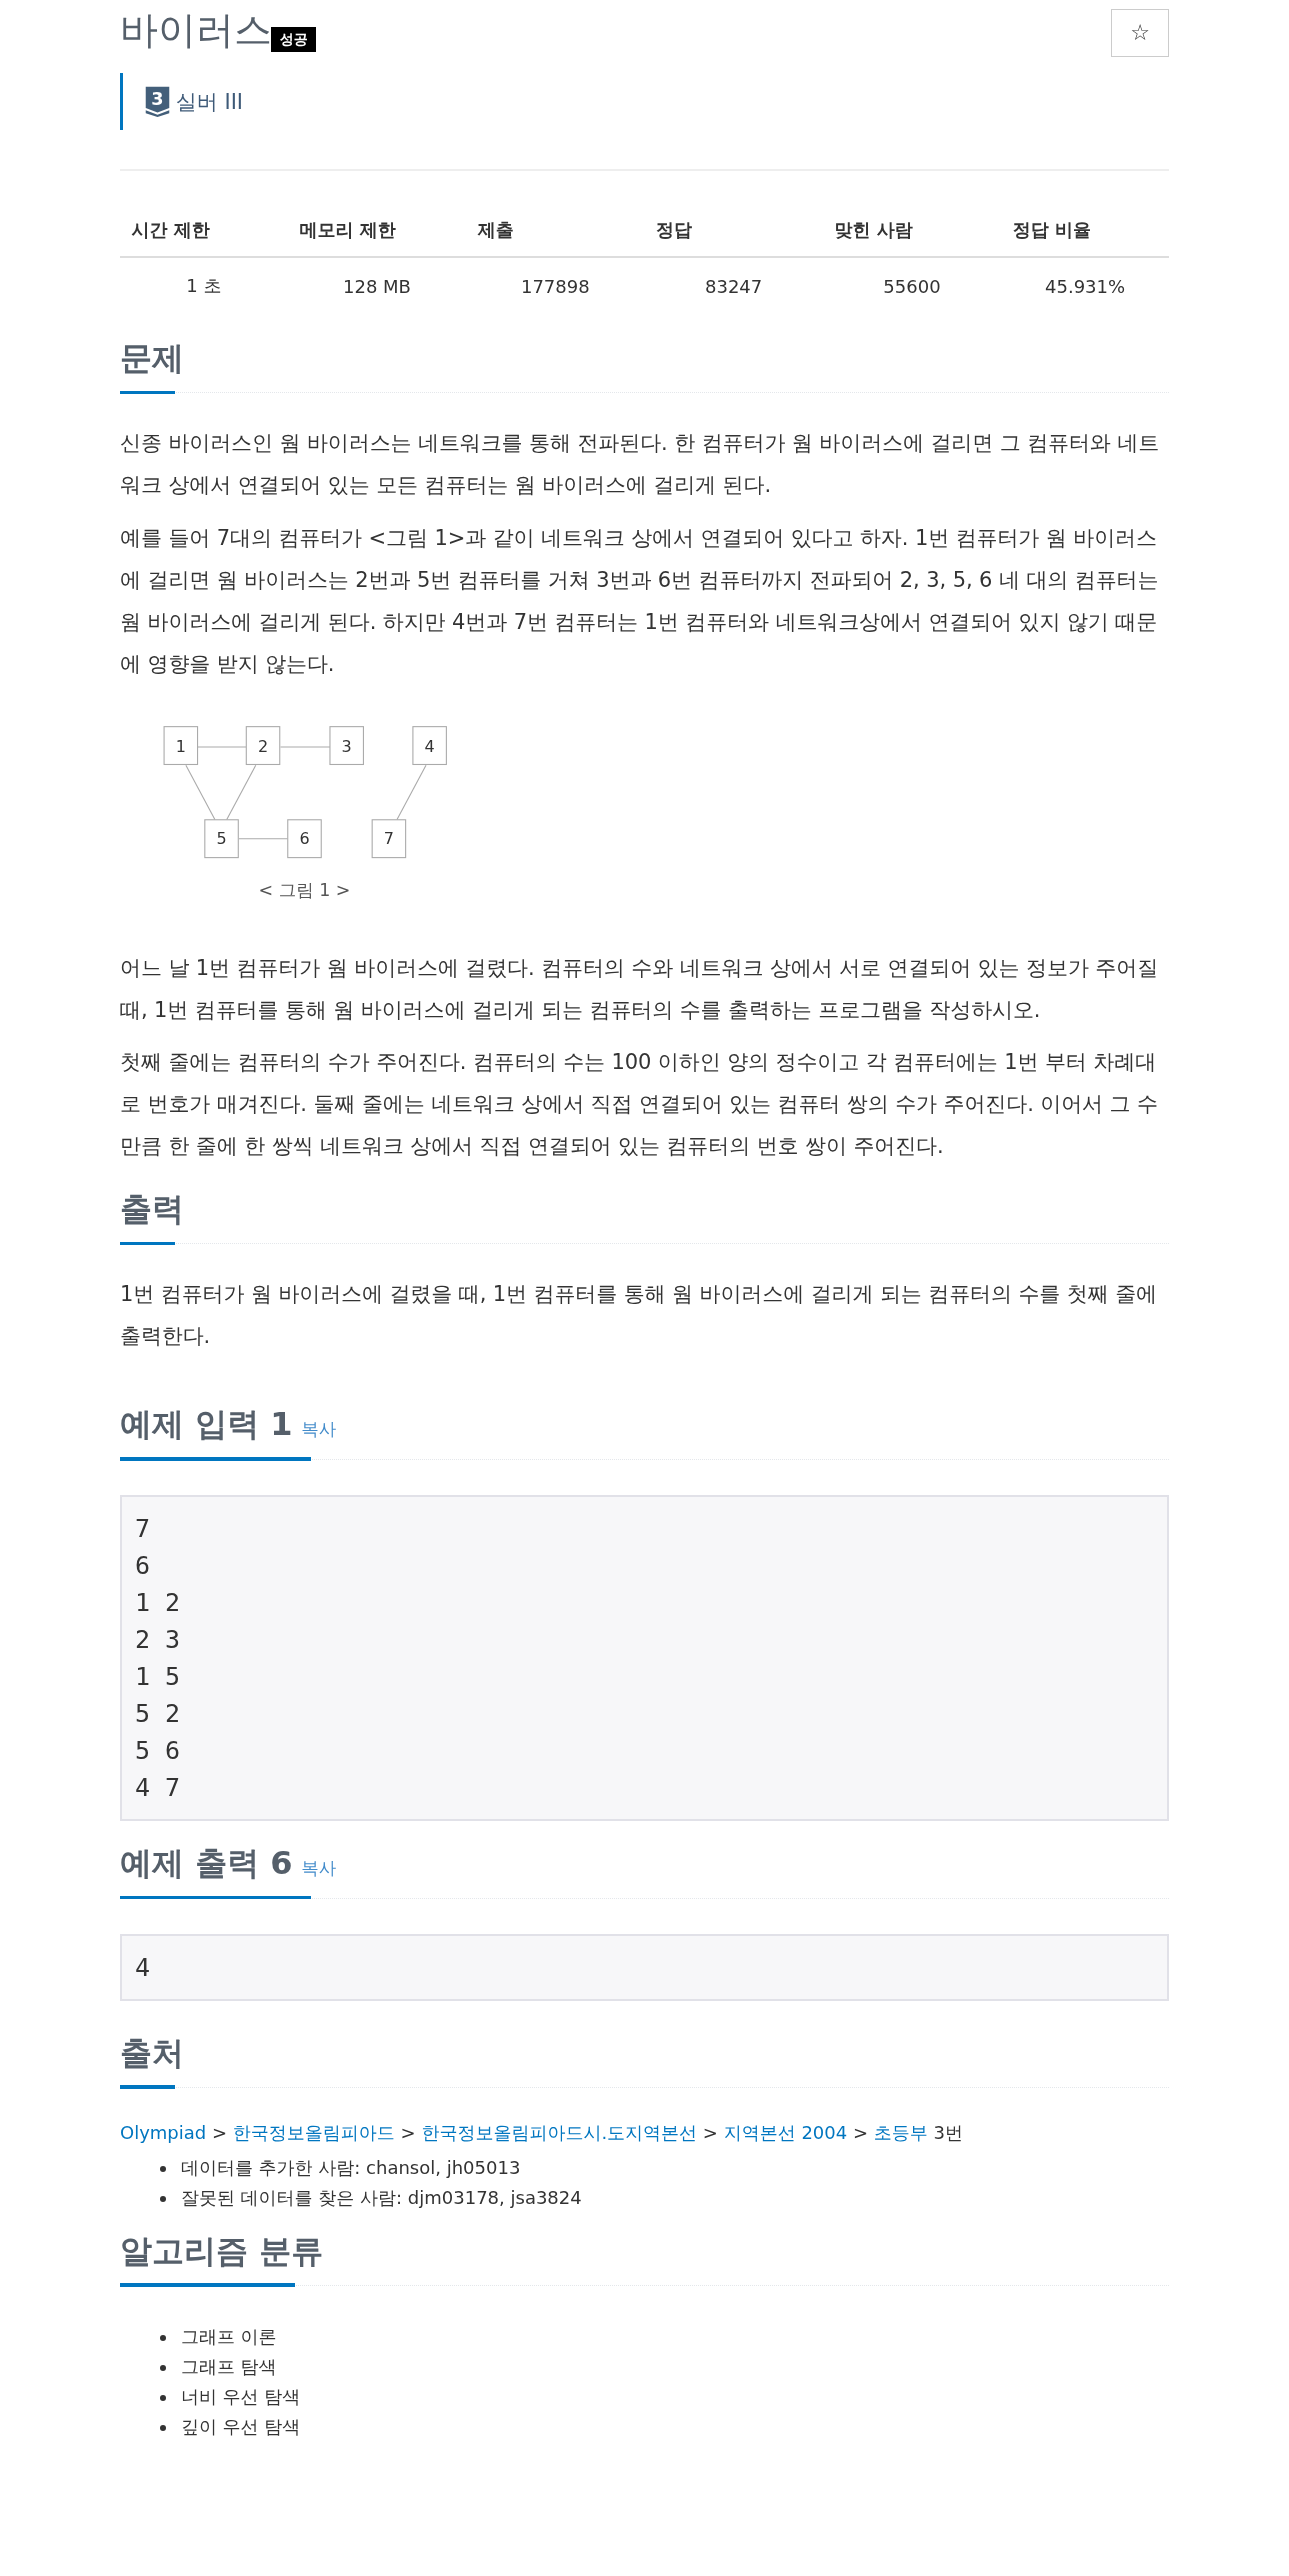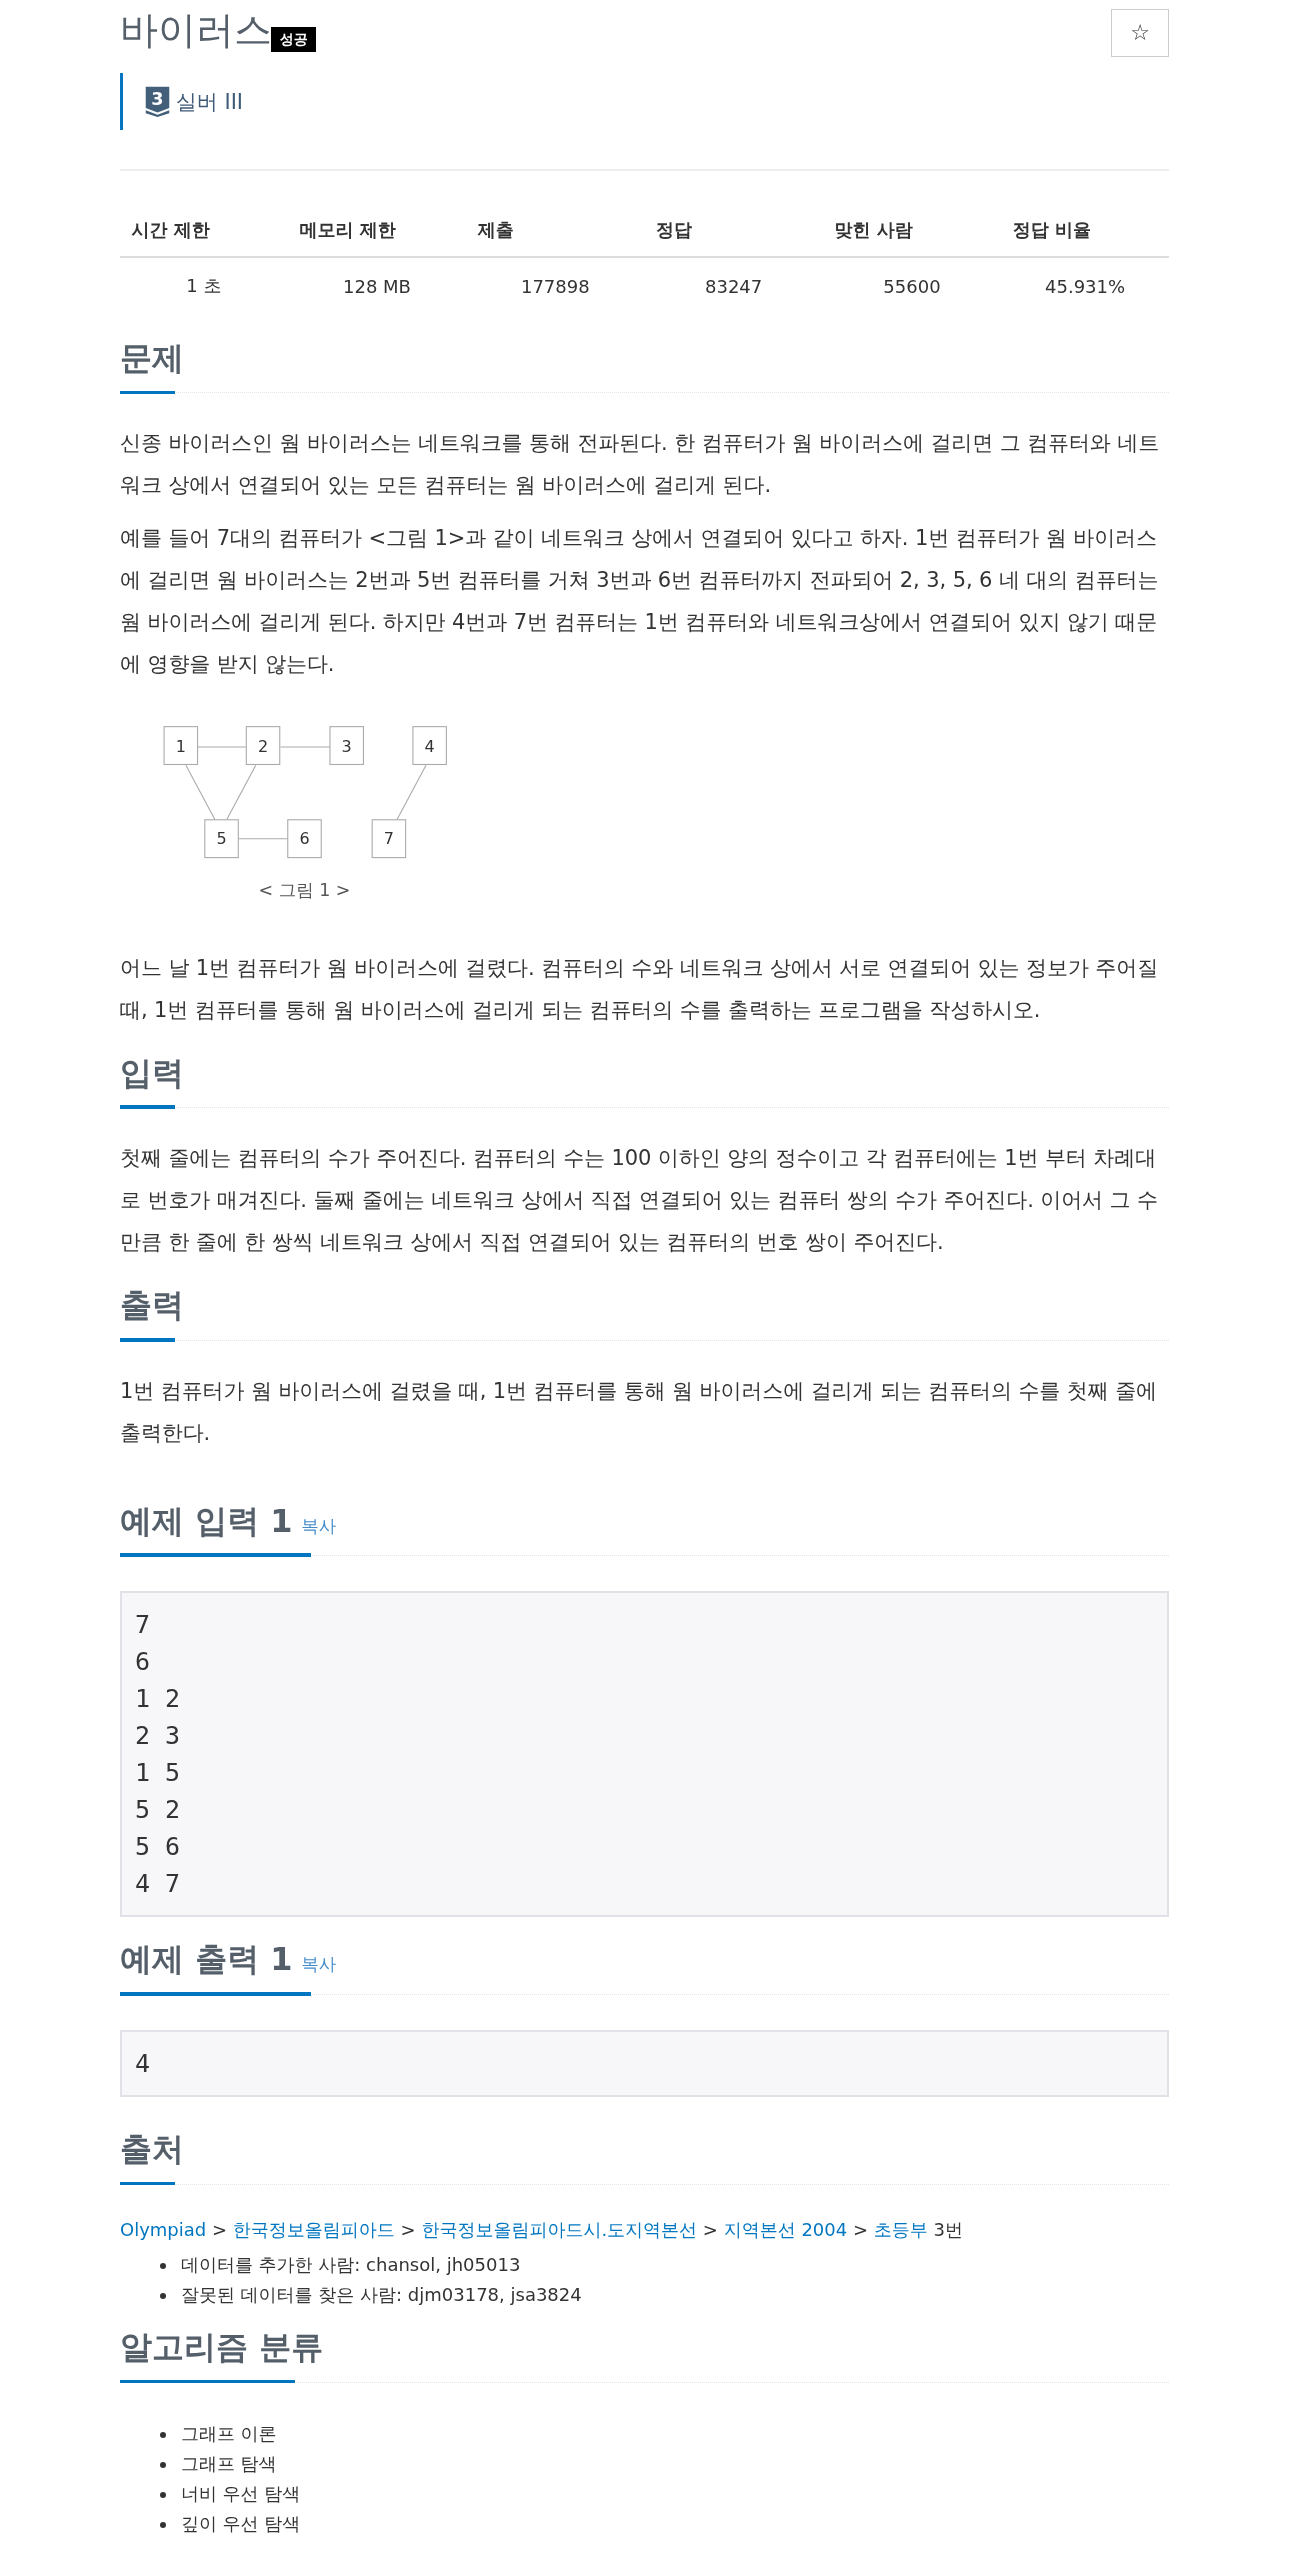--- a/index.html
+++ b/index.html
@@ -172,26 +172,20 @@
         <text x="101" y="189">5</text>
         <text x="215" y="189">6</text>
         <text x="331" y="189">7</text>
       </g>
       <text x="215" y="260" text-anchor="middle" font-family="DejaVu Sans, sans-serif" font-size="24" fill="#555">&lt; 그림 1 &gt;</text>
     </svg>
   </div>
 
   <p class="body" style="margin-top:29px">어느 날 1번 컴퓨터가 웜 바이러스에 걸렸다. 컴퓨터의 수와 네트워크 상에서 서로 연결되어 있는 정보가 주어질 때, 1번 컴퓨터를 통해 웜 바이러스에 걸리게 되는 컴퓨터의 수를 출력하는 프로그램을 작성하시오.</p>
 
-  <div class="section-head" style="margin-top:19px">
-    <h2>입력</h2>
-    <div class="rule">
-        <div class="accent" style="width:55px"></div>
-      </div>
-  </div>
   <p class="body">첫째 줄에는 컴퓨터의 수가 주어진다. 컴퓨터의 수는 100 이하인 양의 정수이고 각 컴퓨터에는 1번 부터 차례대로 번호가 매겨진다. 둘째 줄에는 네트워크 상에서 직접 연결되어 있는 컴퓨터 쌍의 수가 주어진다. 이어서 그 수만큼 한 줄에 한 쌍씩 네트워크 상에서 직접 연결되어 있는 컴퓨터의 번호 쌍이 주어진다.</p>
 
   <div class="section-head" style="margin-top:19px">
     <h2>출력</h2>
     <div class="rule">
         <div class="accent" style="width:55px"></div>
       </div>
   </div>
   <p class="body">1번 컴퓨터가 웜 바이러스에 걸렸을 때, 1번 컴퓨터를 통해 웜 바이러스에 걸리게 되는 컴퓨터의 수를 첫째 줄에 출력한다.</p>
 
@@ -204,21 +198,21 @@
   <pre class="sample">7
 6
 1 2
 2 3
 1 5
 5 2
 5 6
 4 7</pre>
 
   <div class="section-head" style="margin-top:19px">
-    <h2>예제 출력 1</h2><a class="copy-link">복사</a>
+    <h2>예제 출력 6</h2><a class="copy-link">복사</a>
     <div class="rule">
         <div class="accent" style="width:191px"></div>
       </div>
   </div>
   <pre class="sample">4</pre>
 
   <div class="section-head" style="margin-top:29px">
     <h2>출처</h2>
     <div class="rule">
         <div class="accent" style="width:55px"></div>

